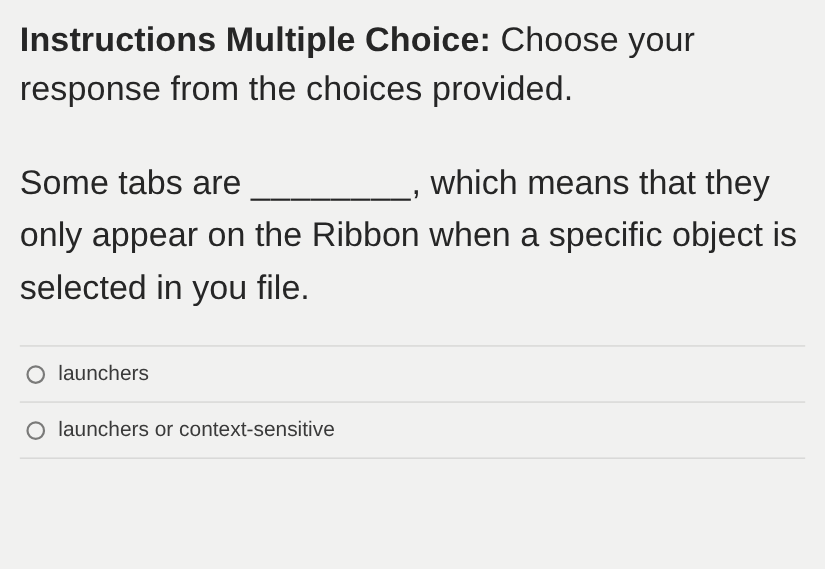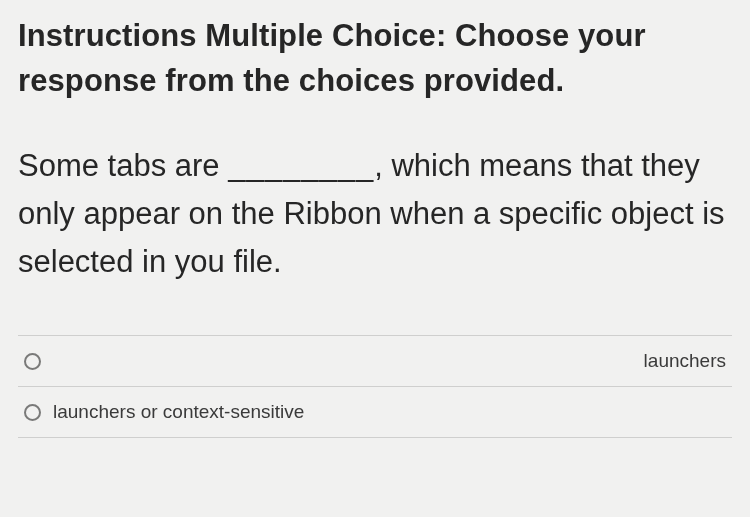--- a/index.html
+++ b/index.html
@@ -11,42 +11,42 @@
     padding: 14px 18px 0 18px;
     overflow: hidden;
   }
   .instructions {
     font-size: 31px;
     line-height: 1.45;
     letter-spacing: 0.1px;
     margin-bottom: 38px;
   }
   .instructions .label { font-weight: 700; margin-top: 46px; }
-  .instructions .text  { font-weight: 700; }
+  .instructions .text  { font-weight: 400; }
   .question {
     font-size: 31px;
     line-height: 1.55;
     font-weight: 400;
-    margin-bottom: 49px;
+    margin-bottom: 28px;
   }
   .question .pre   { }
   .question .blank { font-family: inherit; letter-spacing: 1px; }
   .question .post  { }
   .choices { width: 100%; }
   .choice {
     display: flex;
     align-items: center;
     gap: 12px;
     padding: 14px 6px;
     border-bottom: 1px solid #cfcfce;
     font-size: 19px;
     color: #3a3a3a;
     cursor: pointer;
   }
-  .choice:first-child { border-top: 1px solid #cfcfce; justify-content: space-between; }
+  .choice:first-child { border-top: 1px solid #cfcfce; }
   .radio {
     width: 17px;
     height: 17px;
     border: 2px solid #7a7a79;
     border-radius: 50%;
     flex-shrink: 0;
     background: transparent;
   }
 </style>
 </head>

